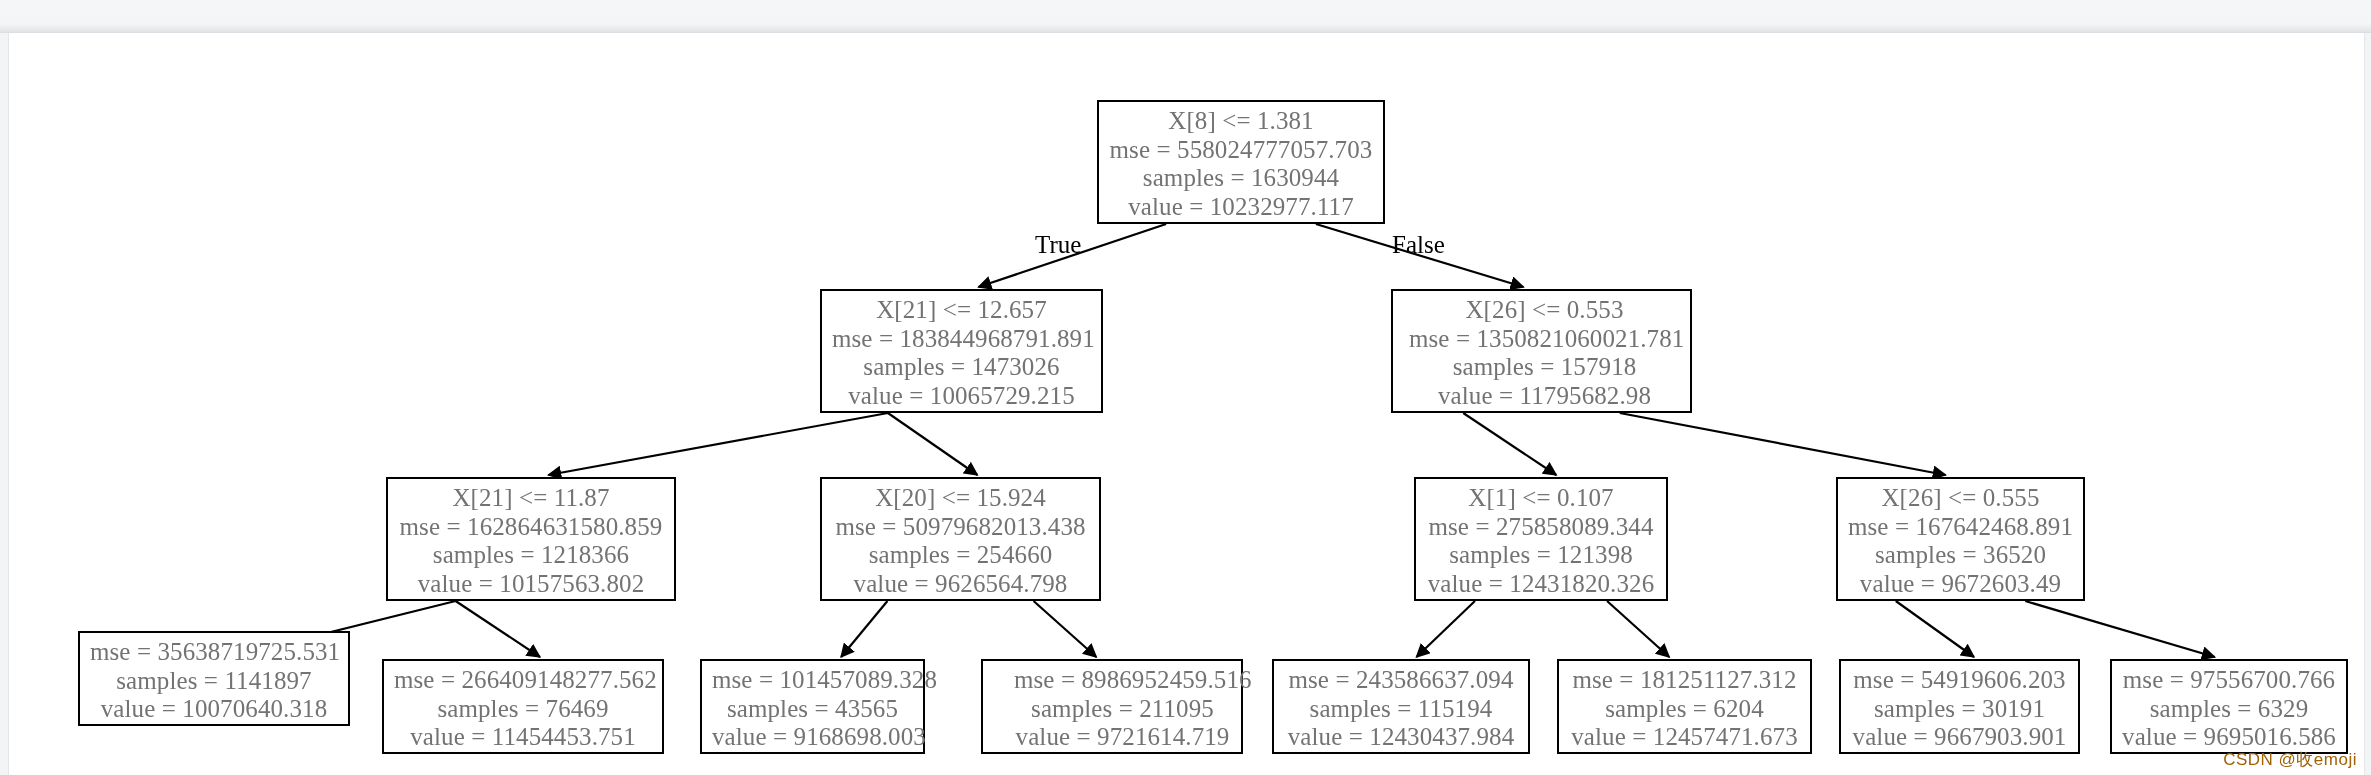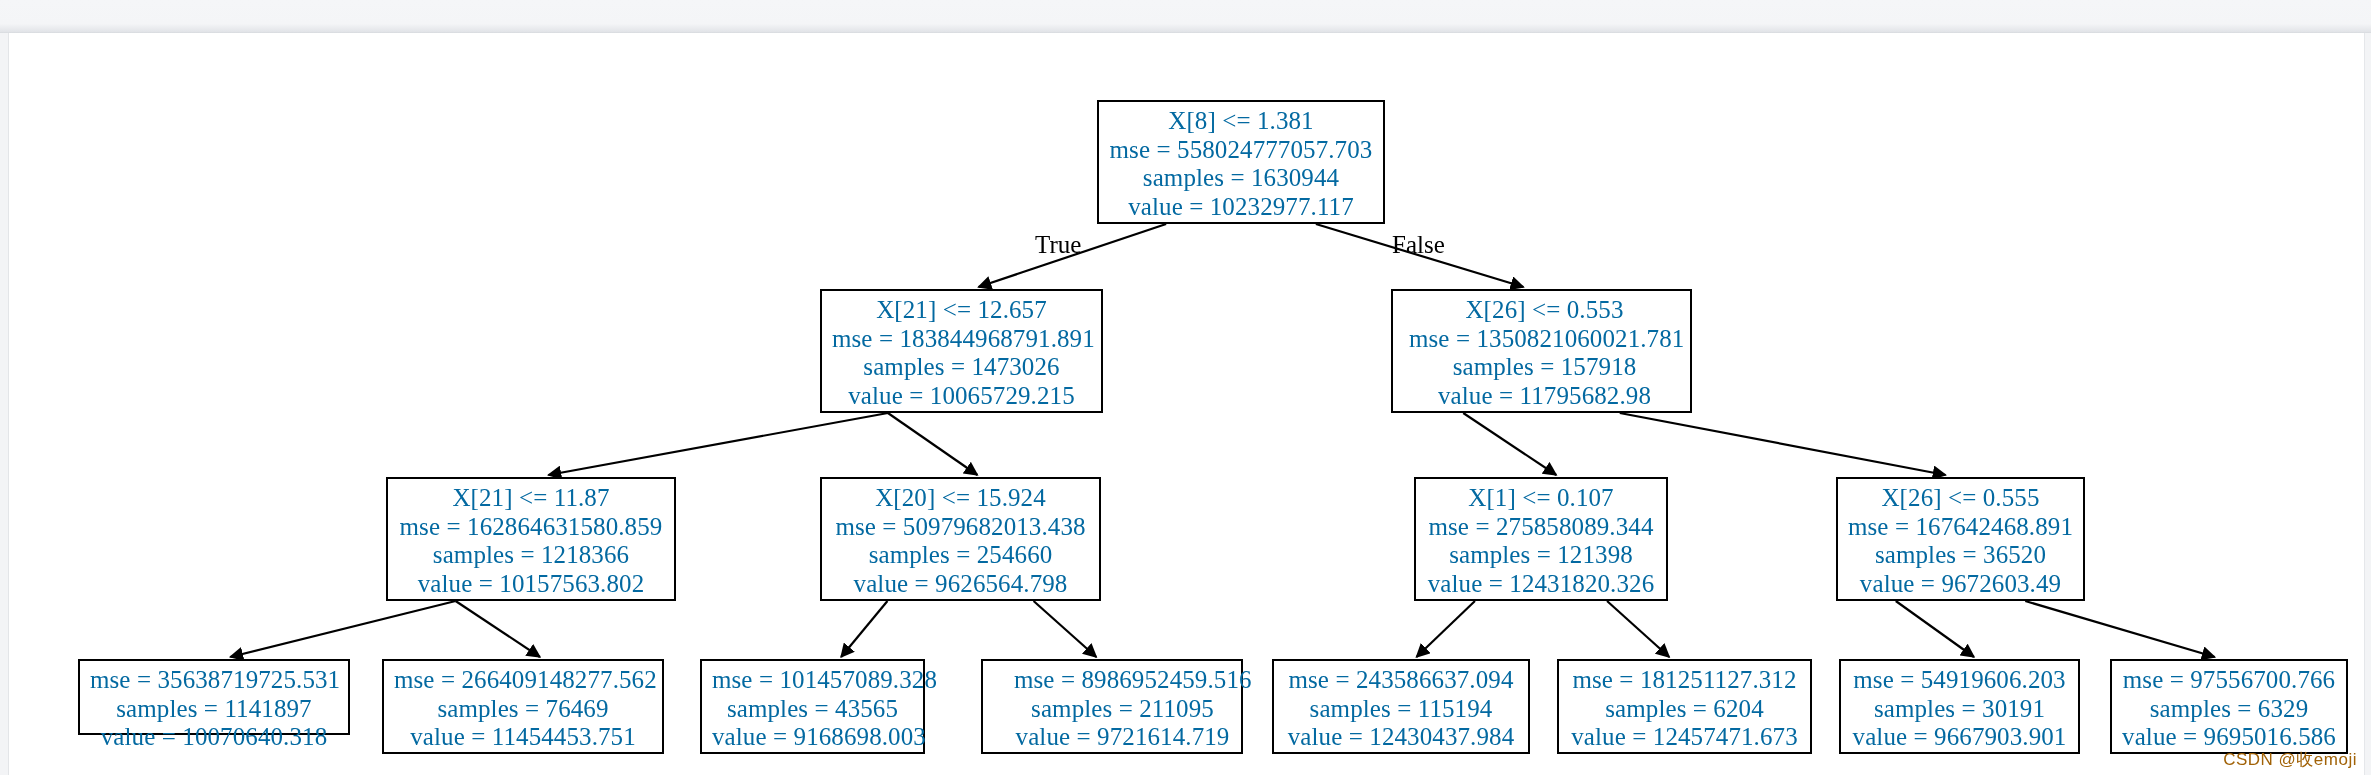--- a/index.html
+++ b/index.html
@@ -62,21 +62,21 @@
     height: 775px;
     pointer-events: none;
   }
 
   .node {
     position: absolute;
     box-sizing: border-box;
     border: 2px solid #000000;
     background: #ffffff;
     text-align: center;
-    color: #0369a1;
+    color: #737373;
     font-size: 25px;
     line-height: 28.5px;
     padding: 5px 10px 6px 10px;
     white-space: nowrap;
     letter-spacing: 0.1px;
   }
   .node .ln { display: block; }
 
   .edge-label {
     position: absolute;
@@ -167,21 +167,21 @@
           <span class="ln">mse = 275858089.344</span>
           <span class="ln">samples = 121398</span>
           <span class="ln">value = 12431820.326</span>
         </div>
         <div class="node" style="left: 1836px; top: 477px; width: 249px; height: 124px;">
           <span class="ln">X[26] &lt;= 0.555</span>
           <span class="ln">mse = 167642468.891</span>
           <span class="ln">samples = 36520</span>
           <span class="ln">value = 9672603.49</span>
         </div>
-        <div class="node" style="left: 78px; top: 659px; width: 272px; height: 76px;">
+        <div class="node" style="left: 78px; top: 631px; width: 272px; height: 95px;">
           <span class="ln">mse = 35638719725.531</span>
           <span class="ln">samples = 1141897</span>
           <span class="ln">value = 10070640.318</span>
         </div>
         <div class="node" style="left: 382px; top: 659px; width: 282px; height: 95px;">
           <span class="ln">mse = 266409148277.562</span>
           <span class="ln">samples = 76469</span>
           <span class="ln">value = 11454453.751</span>
         </div>
         <div class="node" style="left: 700px; top: 659px; width: 225px; height: 95px;">

